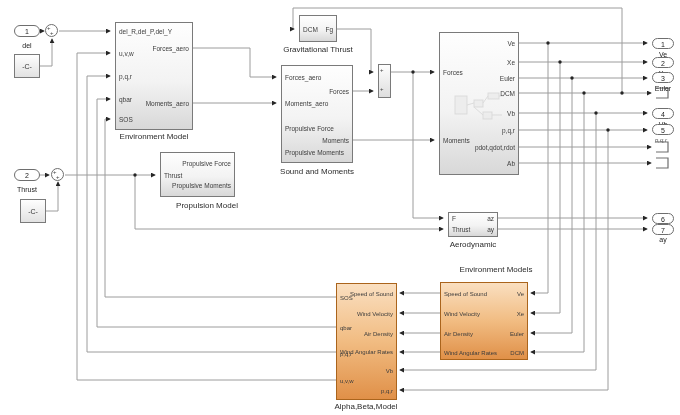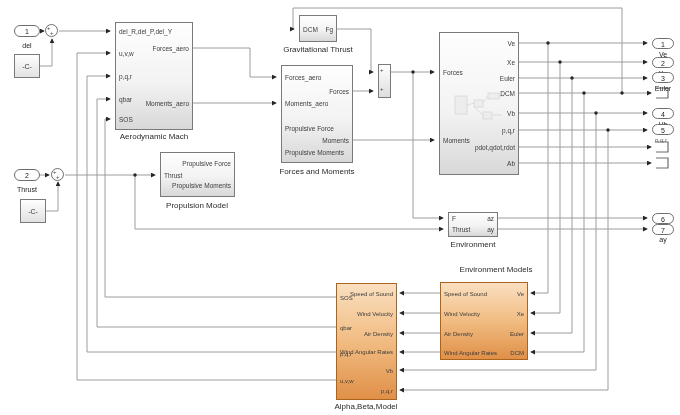--- a/index.html
+++ b/index.html
@@ -132,44 +132,44 @@
 
   <div class="blk" style="left:115px;top:22px;width:78px;height:108px;">
     <span class="pl" style="top:5px;">del_R,del_P,del_Y</span>
     <span class="pl" style="top:27px;">u,v,w</span>
     <span class="pl" style="top:50px;">p,q,r</span>
     <span class="pl" style="top:73px;">qbar</span>
     <span class="pl" style="top:93px;">SOS</span>
     <span class="pr" style="top:22px;">Forces_aero</span>
     <span class="pr" style="top:77px;">Moments_aero</span>
   </div>
-  <div class="bname" style="left:154px;top:132px;">Aerodynamic Mach</div>
+  <div class="bname" style="left:154px;top:132px;">Environment Model</div>
 
   <div class="blk" style="left:299px;top:15px;width:38px;height:27px;">
     <span class="pl" style="top:10px;">DCM</span>
     <span class="pr" style="top:10px;">Fg</span>
   </div>
   <div class="bname" style="left:318px;top:45px;">Gravitational Thrust</div>
 
   <div class="blk" style="left:281px;top:65px;width:72px;height:98px;">
     <span class="pl" style="top:8px;">Forces_aero</span>
     <span class="pl" style="top:34px;">Moments_aero</span>
     <span class="pl" style="top:59px;">Propulsive Force</span>
     <span class="pl" style="top:83px;">Propulsive Moments</span>
     <span class="pr" style="top:22px;">Forces</span>
     <span class="pr" style="top:71px;">Moments</span>
   </div>
-  <div class="bname" style="left:317px;top:167px;">Forces and Moments</div>
+  <div class="bname" style="left:317px;top:167px;">Sound and Moments</div>
 
   <div class="blk" style="left:160px;top:152px;width:75px;height:45px;">
     <span class="pl" style="top:19px;">Thrust</span>
     <span class="pr" style="top:7px;">Propulsive Force</span>
     <span class="pr" style="top:29px;">Propulsive Moments</span>
   </div>
-  <div class="bname" style="left:197px;top:201px;">Propulsion Model</div>
+  <div class="bname" style="left:207px;top:201px;">Propulsion Model</div>
 
   <div class="blk" style="left:439px;top:32px;width:80px;height:143px;">
     <svg class="wm" width="56" height="40" viewBox="0 0 56 40">
       <g stroke="#d5d5d5" fill="#ececec" stroke-width="1">
         <rect x="3" y="8" width="12" height="18"></rect>
           <rect x="22" y="12" width="9" height="7"></rect>
         <rect x="36" y="5" width="11" height="6"></rect>
           <rect x="31" y="24" width="9" height="7"></rect>
         <path d="M15,17 L22,15 M31,15 L36,8 M31,27 L22,19 M40,27 L50,27 M47,8 L52,8" fill="none"></path>
       </g>
@@ -185,21 +185,21 @@
     <span class="pr" style="top:111px;">pdot,qdot,rdot</span>
     <span class="pr" style="top:127px;">Ab</span>
   </div>
 
   <div class="blk" style="left:448px;top:212px;width:50px;height:25px;">
     <span class="pl" style="top:2px;">F</span>
     <span class="pl" style="top:13px;">Thrust</span>
     <span class="pr" style="top:2px;">az</span>
     <span class="pr" style="top:13px;">ay</span>
   </div>
-  <div class="bname" style="left:473px;top:240px;">Environment</div>
+  <div class="bname" style="left:473px;top:240px;">Aerodynamic</div>
 
   <div class="bname" style="left:484px;top:265px;padding-left:24px;">Environment Models</div>
   <div class="blk orange sm" style="left:440px;top:282px;width:88px;height:78px;">
     <span class="pl" style="top:7px;">Speed of Sound</span>
     <span class="pl" style="top:27px;">Wind Velocity</span>
     <span class="pl" style="top:47px;">Air Density</span>
     <span class="pl" style="top:66px;">Wind Angular Rates</span>
     <span class="pr" style="top:7px;">Ve</span>
     <span class="pr" style="top:27px;">Xe</span>
     <span class="pr" style="top:47px;">Euler</span>

